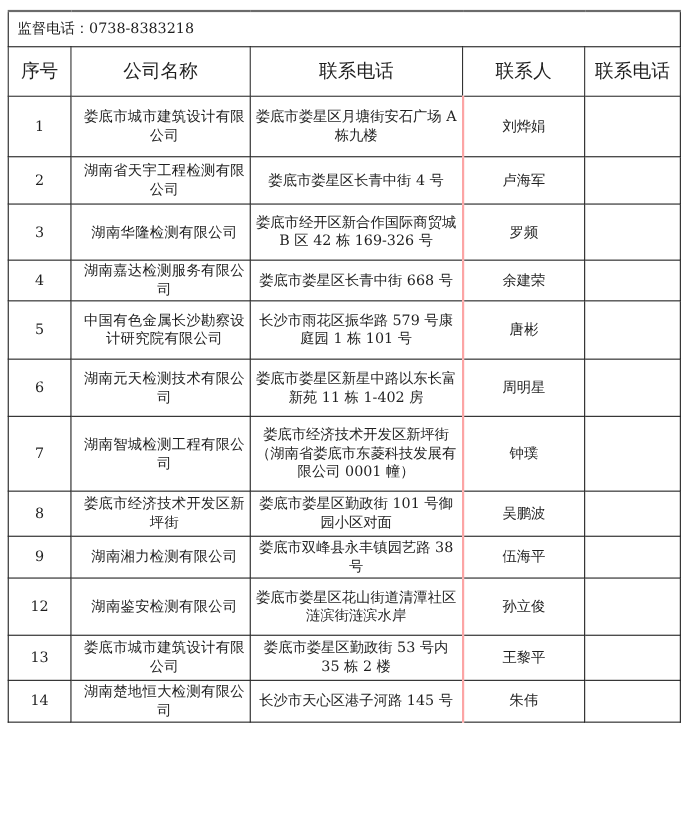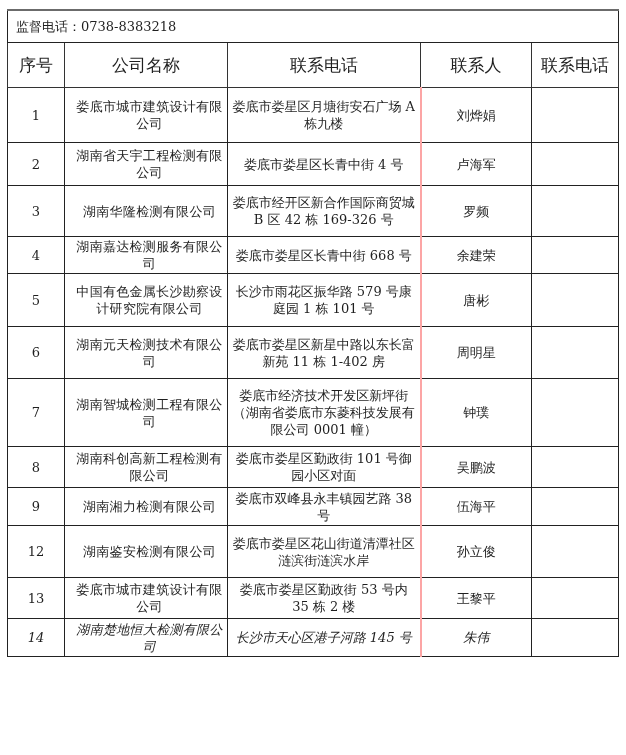--- a/index.html
+++ b/index.html
@@ -84,21 +84,21 @@
         </tr>
         <tr style="height: 68px;">
           <td>7</td>
           <td class="name">湖南智城检测工程有限公司</td>
           <td class="addr">娄底市经济技术开发区新坪街（湖南省娄底市东菱科技发展有限公司 0001 幢）</td>
           <td>钟璞</td>
           <td></td>
         </tr>
         <tr style="height: 41px;">
           <td>8</td>
-          <td class="name">湖南科创高新工程检测有限公司</td>
+          <td class="name">娄底市经济技术开发区新坪街</td>
           <td class="addr">娄底市娄星区勤政街 101 号御园小区对面</td>
           <td>吴鹏波</td>
           <td></td>
         </tr>
         <tr style="height: 38px;">
           <td>9</td>
           <td class="name">湖南湘力检测有限公司</td>
           <td class="addr">娄底市双峰县永丰镇园艺路 38 号</td>
           <td>伍海平</td>
           <td></td>
@@ -110,21 +110,21 @@
           <td>孙立俊</td>
           <td></td>
         </tr>
         <tr style="height: 41px; margin-top: 48px;">
           <td>13</td>
           <td class="name">娄底市城市建筑设计有限公司</td>
           <td class="addr">娄底市娄星区勤政街 53 号内 35 栋 2 楼</td>
           <td>王黎平</td>
           <td></td>
         </tr>
-        <tr style="height: 38px; font-style: italic;">
+        <tr style="height: 38px;">
           <td>14</td>
           <td class="name">湖南楚地恒大检测有限公司</td>
           <td class="addr">长沙市天心区港子河路 145 号</td>
           <td>朱伟</td>
           <td></td>
         </tr>
       </tbody>
   </table>
 </div>
 

